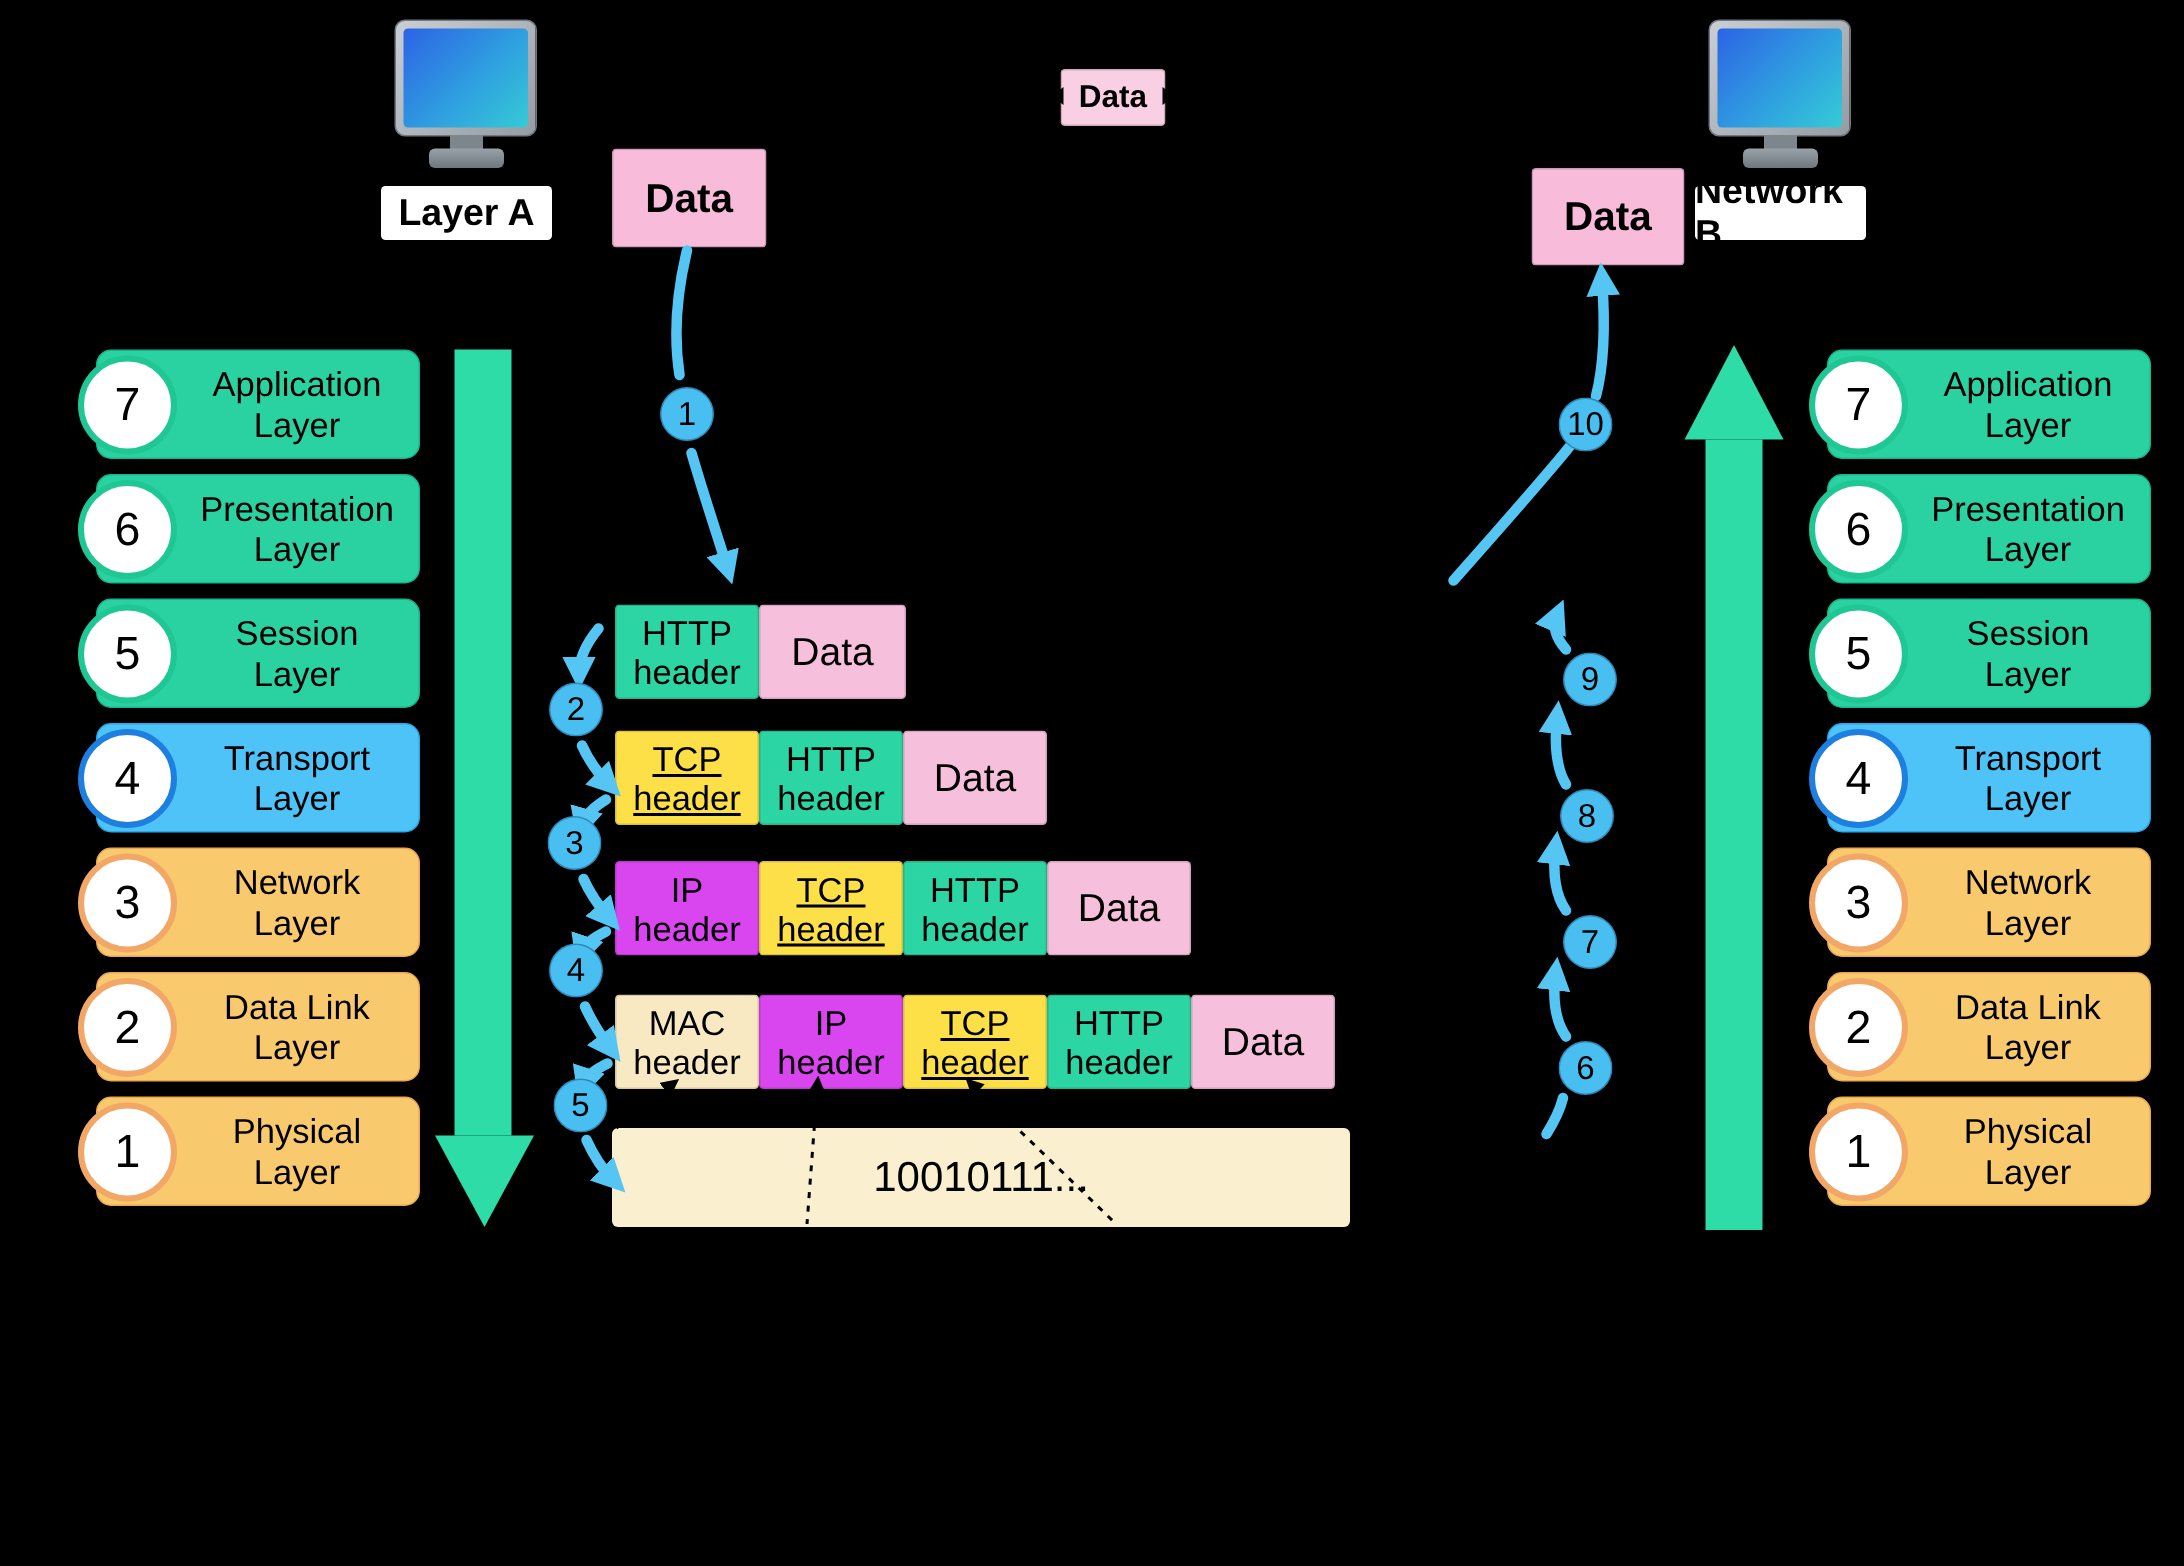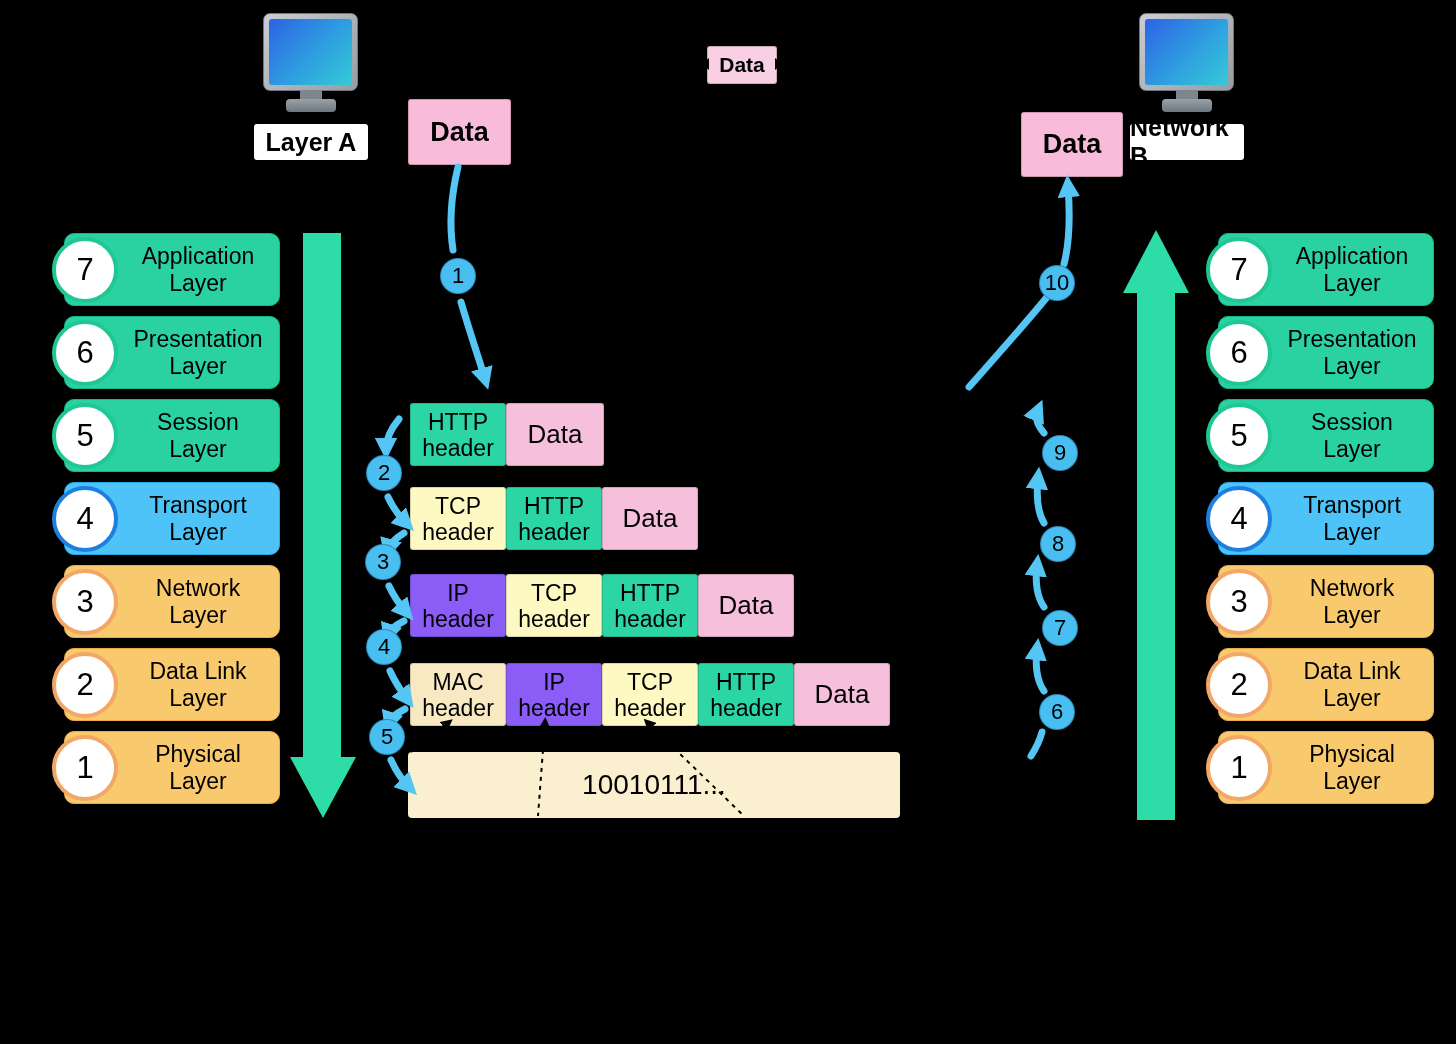--- a/index.html
+++ b/index.html
@@ -45,22 +45,22 @@
 
   
   .varrow-text{position:absolute;width:320px;height:30px;display:flex;align-items:center;justify-content:center;
     font-size:23px;letter-spacing:.5px;transform:rotate(-90deg);color:#000;}
 
   
   .seg{position:absolute;height:63px;box-sizing:border-box;border:1px solid rgba(0,0,0,.15);
     display:flex;flex-direction:column;align-items:center;justify-content:center;
     font-size:23px;line-height:1.13;border-radius:3px;}
   .k-http{background:#2bd5a4;}
-  .k-tcp{background:#fef9c3;}
-  .k-ip{background:#8b5cf6;}
+  .k-tcp{background:#fde047;text-decoration:underline;}
+  .k-ip{background:#d946ef;}
   .k-mac{background:#f8e9c3;}
   .k-data{background:#f6bfdc;font-size:26px;}
   .bitsbox{position:absolute;left:408px;top:752px;width:492px;height:66px;background:#faefce;
     border-radius:4px;display:flex;align-items:center;justify-content:center;font-size:28px;}
 
   
   .step{position:absolute;width:36px;height:36px;border-radius:50%;background:#49bef1;
     border:1px solid rgba(0,40,80,.35);box-sizing:border-box;z-index:8;
     display:flex;align-items:center;justify-content:center;font-size:22px;font-weight:500;}
 

